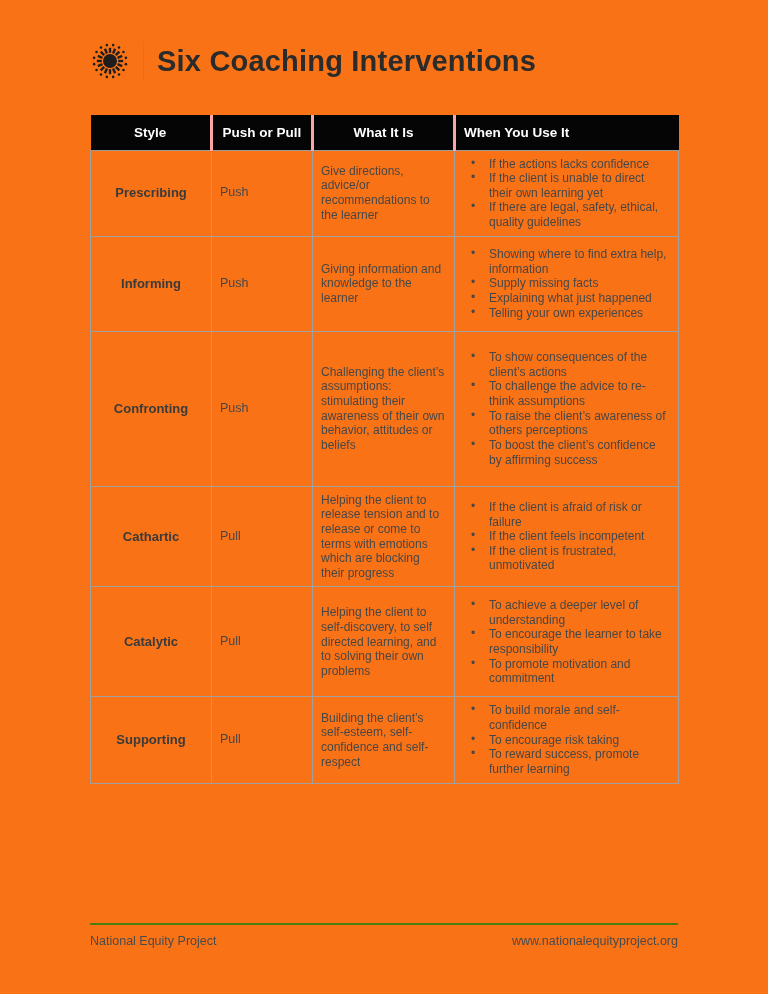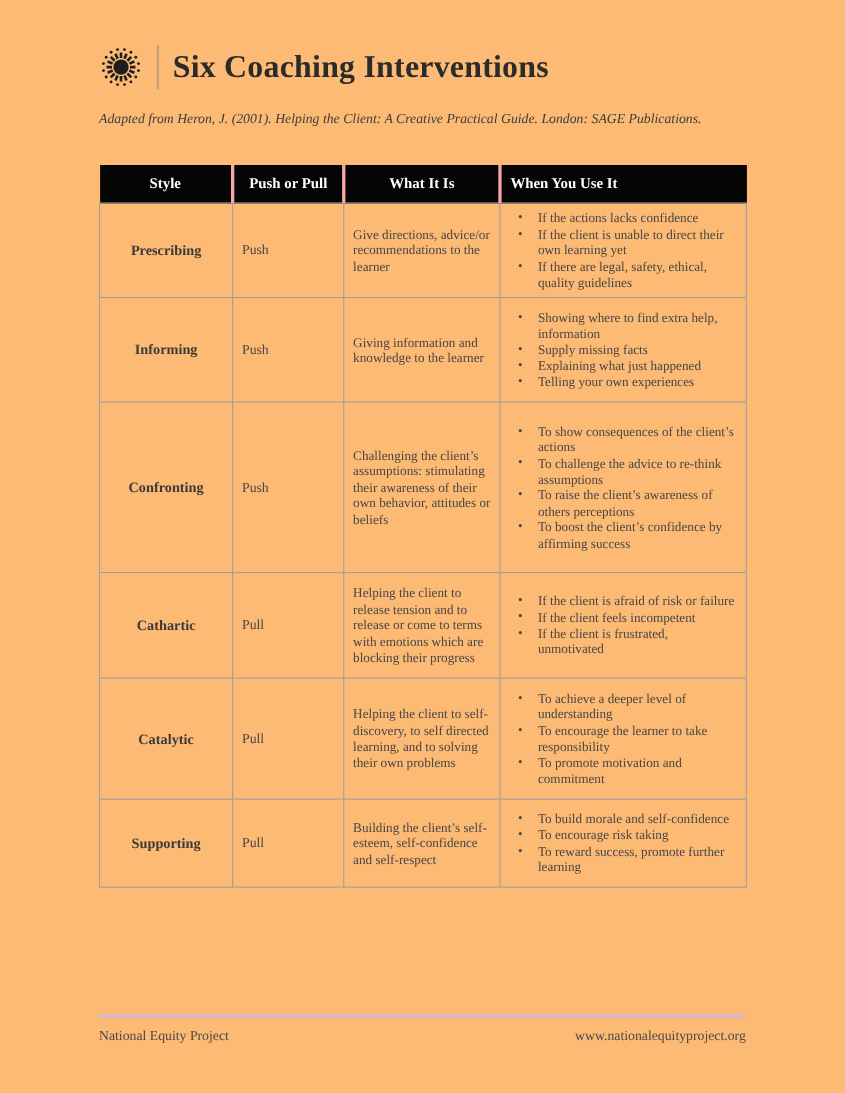--- a/index.html
+++ b/index.html
@@ -1,21 +1,21 @@
 <!DOCTYPE html>
 <html><head>
 <meta charset="utf-8">
 <style>
   * { margin:0; padding:0; box-sizing:border-box; }
   html,body { background:#ffffff; }
   .page {
     position:relative;
     width:768px; height:994px;
-    background:#fdba74;
-    font-family:Liberation Serif, serif;
+    background:#f97316;
+    font-family:Liberation Sans, sans-serif;
     color:#3f3f3f;
     overflow:hidden;
   }
   .content { padding:40px 90px 0 90px; }
 
   
   .title-row { display:flex; align-items:center; gap:13px; height:42px; }
   .logo { width:40px; height:42px; flex:0 0 auto; }
   .logo svg { width:100%; height:100%; }
   .logo .core { fill:#1e1e1e; }
@@ -83,21 +83,21 @@
   ul.uses li::before {
     content:"\2022";
     position:absolute; left:8px; top:-1px;
     font-size:12px;
   }
 
   
   .footer {
     position:absolute;
     left:90px; right:90px; top:923px;
-    border-top:2px solid #c4b5fd;
+    border-top:2px solid #4d7c0f;
     padding-top:9px;
     display:flex;
     justify-content:space-between;
     font-size:12.5px;
     color:#4a4a4a;
   }
 </style>
 </head>
 <body>
 
@@ -139,21 +139,20 @@
             <line x1="25.79827560572969" y1="15.20172439427031" x2="29.333809511662423" y2="11.666190488337572"></line>
             <circle class="dot" cx="33.46980771930123" cy="11.999762225082446" r="1.3"></circle>
             <line x1="27.57581216659255" y1="17.86199585460626" x2="32.19520982914898" y2="15.948578692780806"></line>
             <circle class="dot" cx="35.88872154253233" cy="17.839536783338716" r="1.3"></circle>
           </svg>
       </span>
       <span class="title-divider"></span>
       <h1 class="page-title">Six Coaching Interventions</h1>
     </div>
 
-    <p class="attribution">Adapted from Heron, J. (2001). Helping the Client: A Creative Practical Guide. London: SAGE Publications.</p>
 
     <table class="interventions">
       <colgroup>
           <col class="c1">
           <col class="c2">
           <col class="c3">
           <col class="c4">
         </colgroup>
       <thead>
         <tr>

